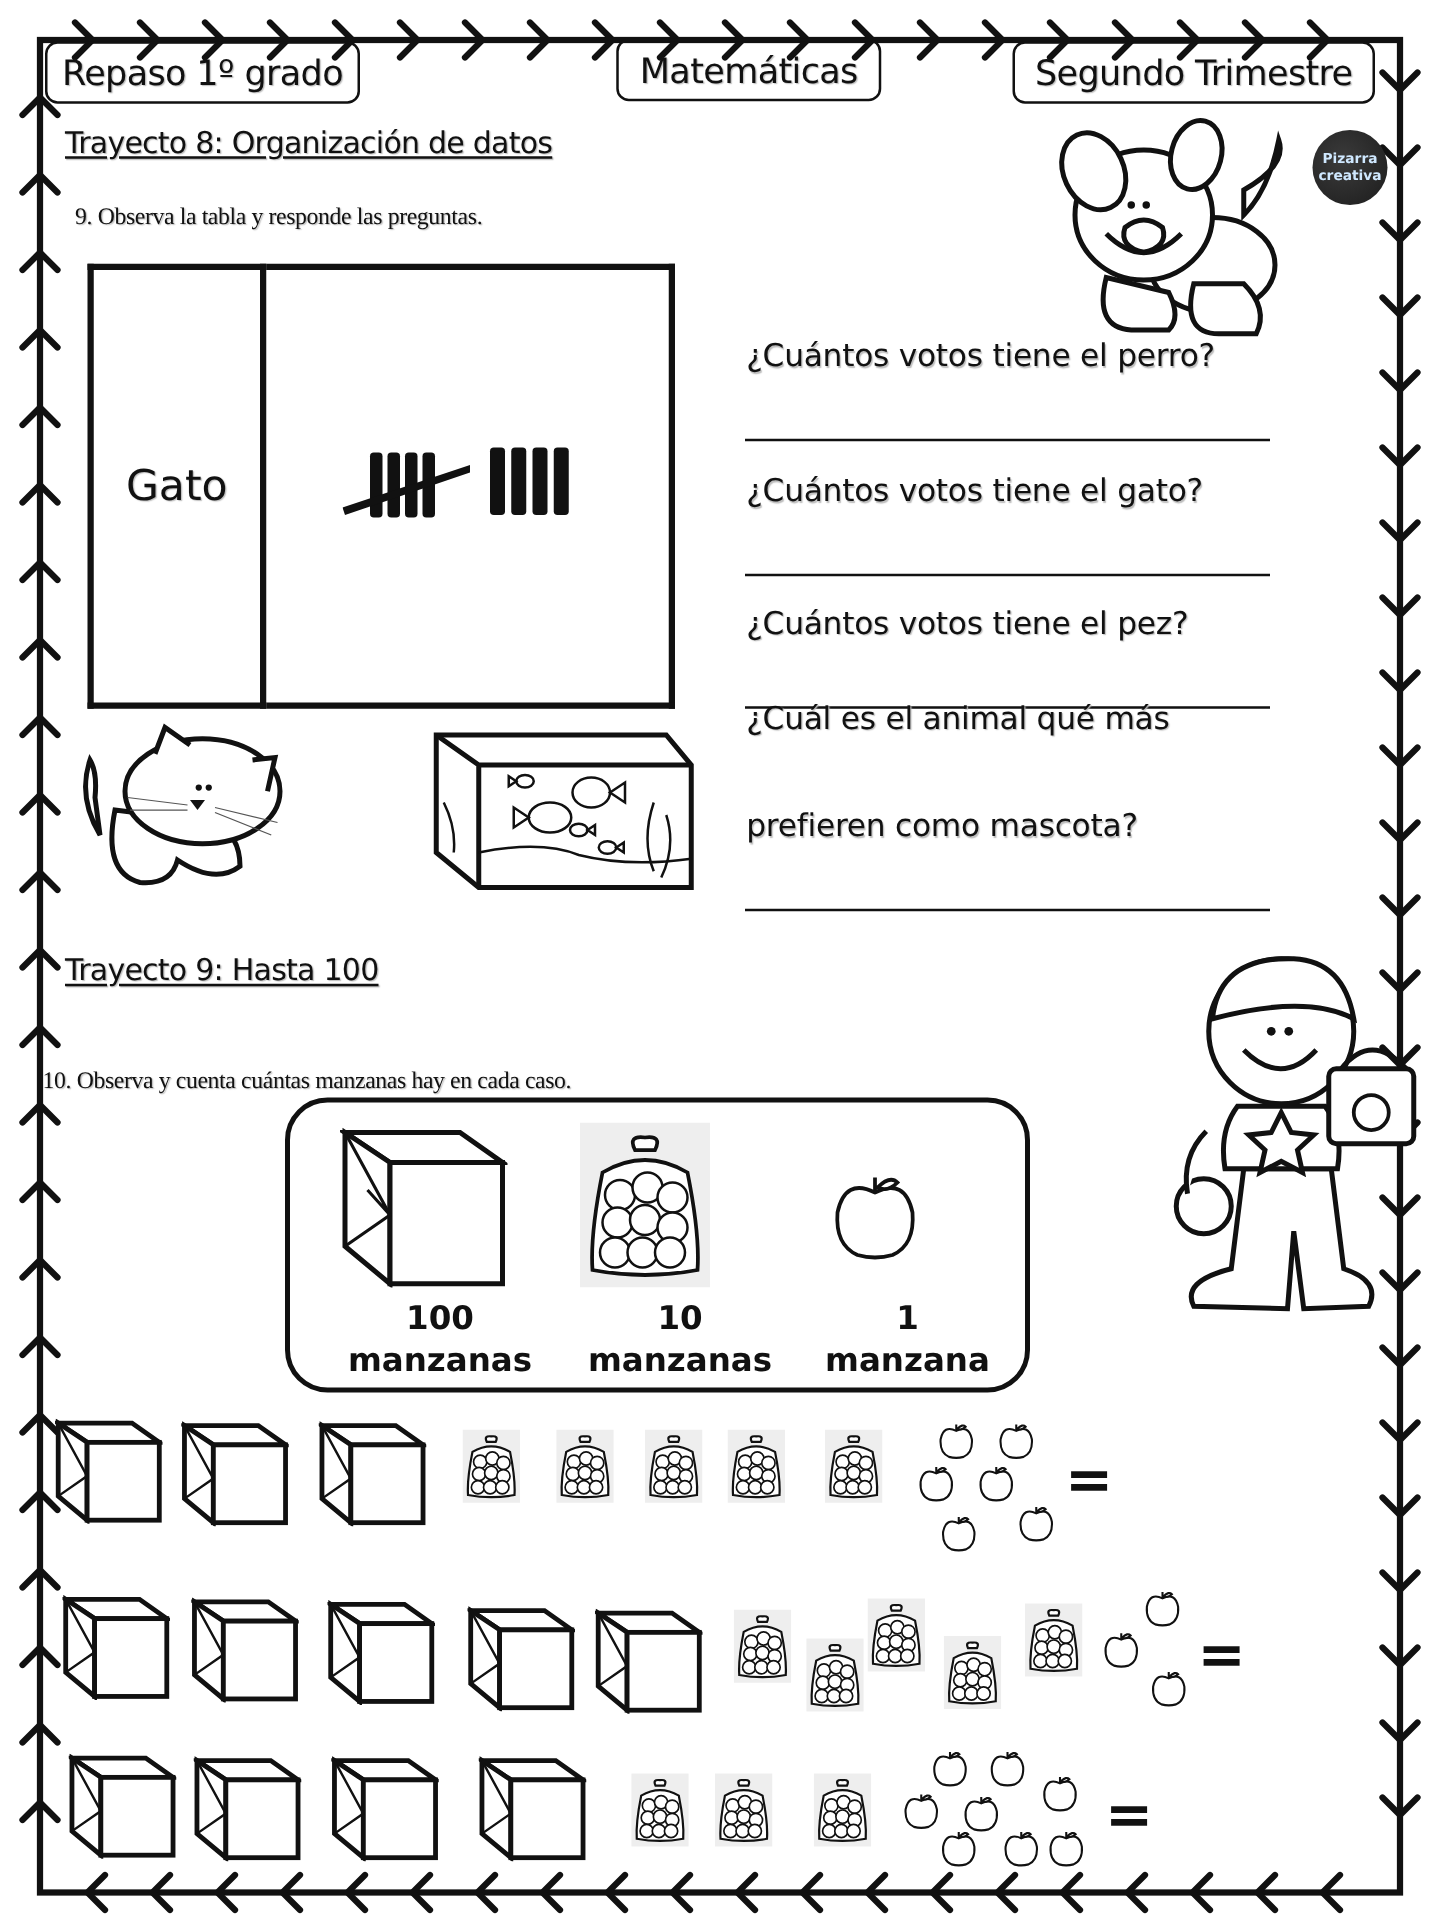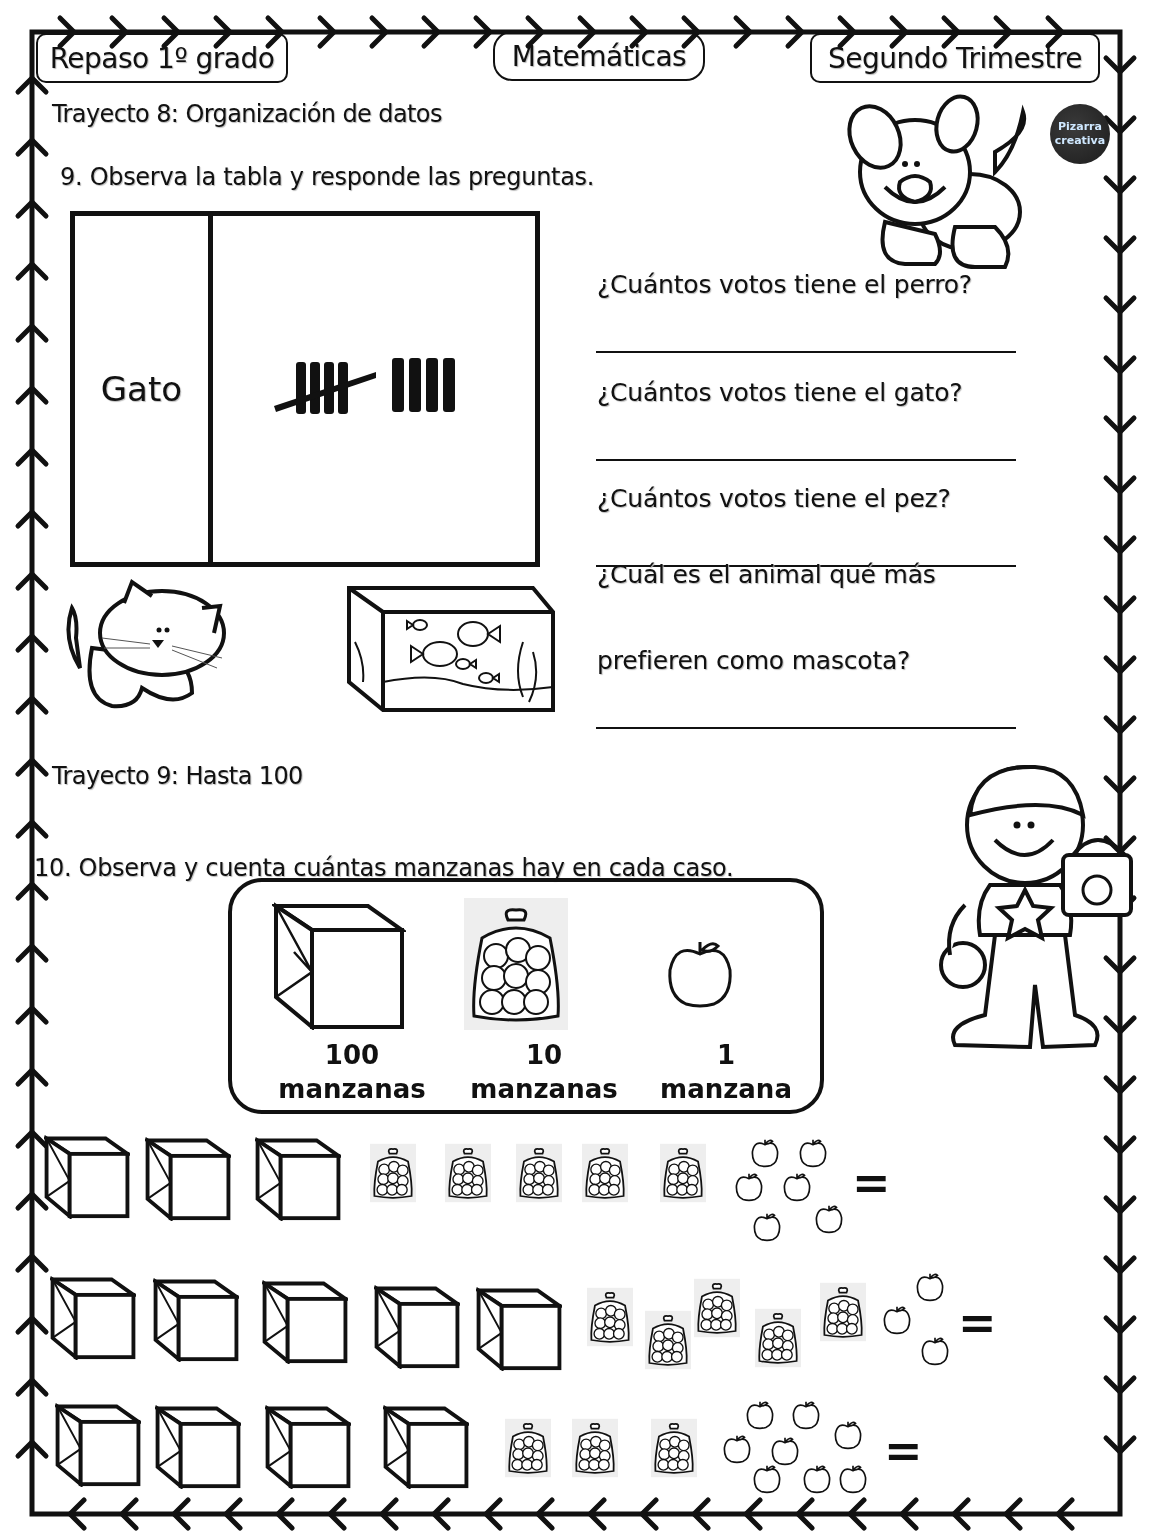--- a/index.html
+++ b/index.html
@@ -7,23 +7,23 @@
          font-family: "DejaVu Sans", sans-serif; color: #111; }
   .abs { position: absolute; }
   
   .frame { position: absolute; left: 20px; top: 18px; width: 1112px; height: 1500px; }
   .frame svg { width: 100%; height: 100%; overflow: visible; }
 
   .tag-box { position: absolute; border: 2.5px solid #111; border-radius: 10px;
              font-size: 28px; letter-spacing: -0.5px; padding: 2px 10px; box-sizing: border-box;
              display: flex; align-items: center; justify-content: center; height: 50px;
              text-shadow: 1px 1px 1px #bbb; }
-  .section-title { position: absolute; font-size: 24px; 
+  .section-title { position: absolute; font-size: 24px; text-decoration: underline;
                    text-underline-offset: 3px; letter-spacing: -0.6px; text-shadow: 1px 1px 1px #bbb; }
-  .instruction { position: absolute; font-size: 24px; letter-spacing: -0.3px; text-shadow: 1px 1px 1px #bbb; }
+  .instruction { position: absolute; font-size: 19px; letter-spacing: -0.3px; text-shadow: 1px 1px 1px #bbb; font-family: Liberation Serif, serif; }
 
   
   .tally-table { position: absolute; left: 70px; top: 211px; width: 470px; height: 356px;
                  border: 5px solid #111; box-sizing: border-box; border-collapse: collapse; }
   .tally-table td { border: 5px solid #111; text-align: center; vertical-align: middle; padding: 0; }
   .tally-table .hdr td { height: 44px; }
   .th-masc { font-size: 24px; width: 172px; }
   .th-votos { font-size: 34px; }
   .pet-name { font-size: 34px; text-shadow: 1px 1px 1px #bbb; }
   .tally-cell { position: relative; }
@@ -143,21 +143,21 @@
         <path d="M-2 1190 L12 1176 L26 1190"></path>
         <path d="M-2 1252 L12 1238 L26 1252"></path>
         <path d="M-2 1314 L12 1300 L26 1314"></path>
         <path d="M-2 1376 L12 1362 L26 1376"></path>
         <path d="M-2 1438 L12 1424 L26 1438"></path>
       </g>
   </svg>
 </div>
 
 <div class="tag-box" style="left:36px;top:33px;width:252px;">Repaso 1º grado</div>
-<div class="tag-box" style="left:493px;top:31px;width:212px;border-radius:19px;">Matemáticas</div>
+<div class="tag-box" style="left:493px;top:31px;width:212px;">Matemáticas</div>
 <div class="tag-box" style="left:810px;top:33px;width:290px;">Segundo Trimestre</div>
 
 <div class="logo">
   <span>Pizarra</span>
   <span>creativa</span>
 </div>
 
 <div class="section-title" style="left:52px;top:100px;">Trayecto 8: Organización de datos</div>
 <div class="instruction" style="left:60px;top:163px;">9. Observa la tabla y responde las preguntas.</div>
 

